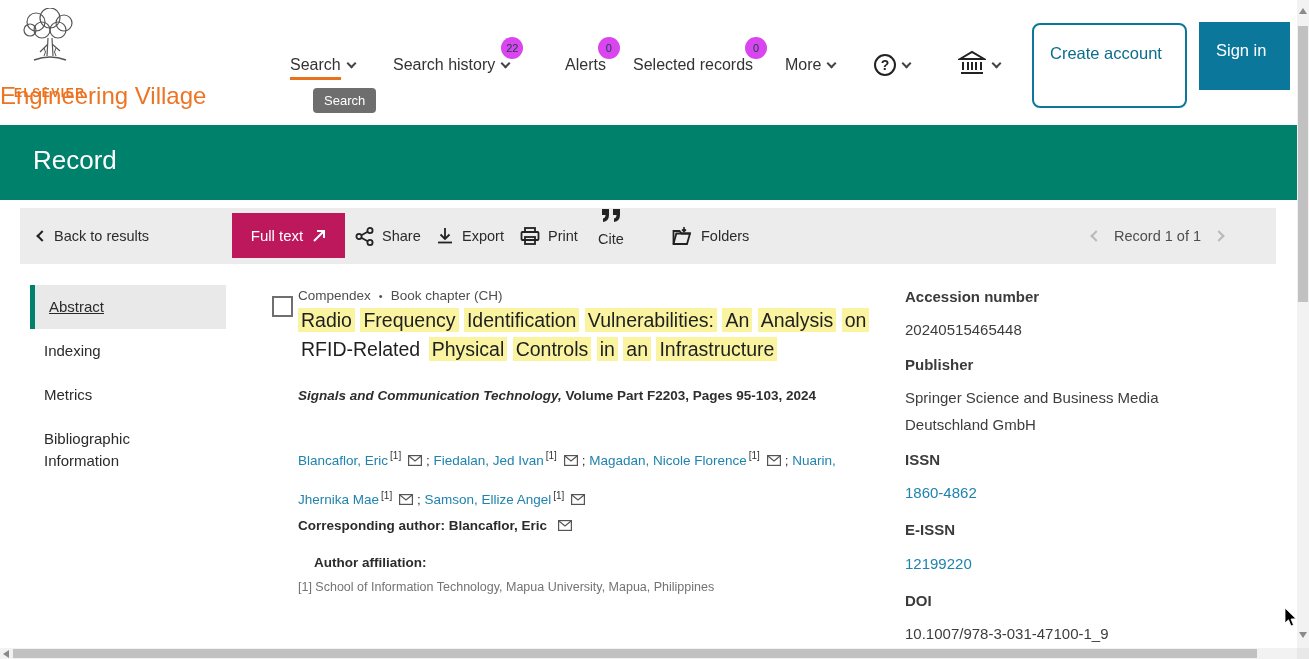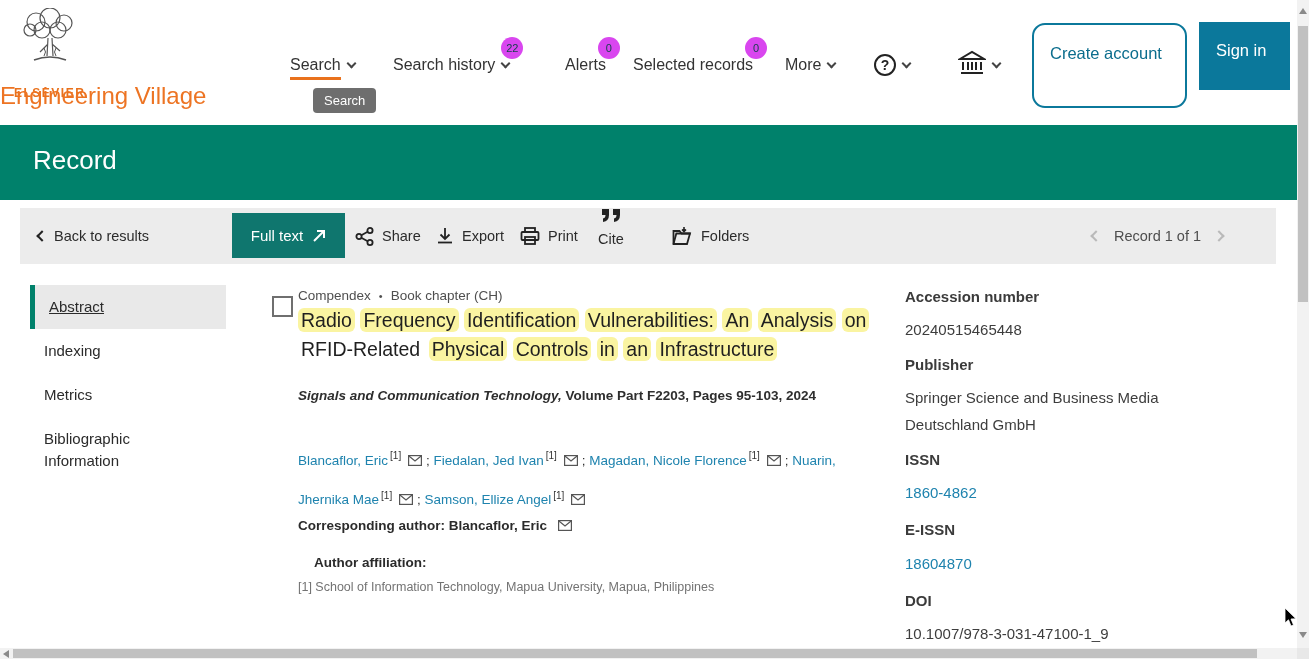--- a/index.html
+++ b/index.html
@@ -28,36 +28,36 @@
   #nav-selected{ left:633px; }
   #nav-more    { left:785px; }
   #help-item { left:874px; top:54px; }
   #help-circle { display:inline-block; width:22px; height:22px; border:2px solid #222;
     border-radius:50%; text-align:center; font-size:14px; font-weight:bold; line-height:19px; color:#222; }
   #bank-item { left:958px; top:50px; }
   #tooltip-search { left:313px; top:88px; background:#6E6E6E; color:#fff; font-size:13px;
     padding:5px 11px; border-radius:4px; }
   #btn-create { left:1032px; top:23px; width:155px; height:85px; background:#fff;
     border:2px solid #0B789B; color:#0b6d8d; font-size:16.5px; padding:12px 0 0 16px;
-    line-height:32px; cursor:pointer; border-radius:13px; }
+    line-height:32px; cursor:pointer; border-radius:8px; }
   #btn-signin { left:1199px; top:22px; width:91px; height:68px; background:#0B789B;
     color:#fff; font-size:16.5px; padding:12px 0 0 17px; line-height:32px; cursor:pointer; }
 
   
   #banner { left:0; top:125px; width:1299px; height:75px; background:#00816B; }
   #banner .t { margin:20px 0 0 33px; color:#fff; font-size:26px; }
 
   
   #toolbar { left:20px; top:208px; width:1256px; height:56px; background:#ECECEC; }
   .tb { position:absolute; top:0; height:56px; display:flex; align-items:center;
     font-size:14.5px; color:#2b2b2b; cursor:pointer; gap:8px; }
   .backchev { display:inline-block; width:8px; height:8px; border-left:2px solid #222;
     border-bottom:2px solid #222; transform:rotate(45deg); }
   #tb-back { left:18px; }
-  #btn-fulltext { left:212px; top:5px; height:45px; width:113px; background:#0f766e;
+  #btn-fulltext { left:212px; top:5px; height:45px; width:113px; background:#be185d;
     color:#fff; font-size:15px; display:flex; align-items:center; justify-content:center;
     gap:9px; cursor:pointer; position:absolute; }
   #tb-share   { left:335px; }
   #tb-export  { left:416px;align-items:center; }
   #tb-print   { left:500px; }
   #tb-cite    { left:578px;flex-direction:column; }
   #tb-folders { left:652px; }
   #record-nav { left:1072px; color:#4d4d4d; gap:14px; }
   .dim-chev { display:inline-block; width:8px; height:8px; border-left:2px solid #b9b9b9;
     border-bottom:2px solid #b9b9b9; }
@@ -69,21 +69,21 @@
   .side-item { font-size:15px; color:#2b2b2b; padding:11px 14px; cursor:pointer; line-height:22px; }
   .side-item.active { background:#E9E9E9; border-left:5px solid #00816B;
     text-decoration:underline; padding-left:14px; }
   #checkbox { left:272px; top:296px; width:21px; height:21px; border:2px solid #6f6f6f;
     background:#fff; cursor:pointer; }
 
   
   #meta-line { left:298px; top:288px; font-size:13.5px; color:#4f4f4f; }
   #meta-line .dot { margin:0 8px; font-size:11px; }
   #record-title { left:298px; top:306px; width:600px; font-size:19.5px; line-height:29px; color:#1f1f1f; }
-  #record-title .hl { background:#FAF4A1; padding:1px 3px;border-radius:6px; }
+  #record-title .hl { background:#FAF4A1; padding:1px 3px; }
   #record-title .nh { padding:1px 3px; }
   #journal-line { left:298px; top:388px; font-size:13.5px; font-weight:bold; color:#2e2e2e; }
   #journal-line .jn { font-style:italic; }
   #author-list { left:298px; top:438px; width:580px; font-size:13.5px; line-height:35px; color:#333; }
   #author-list a { color:#1E83AE; text-decoration:none; cursor:pointer; }
   #author-list sup { font-size:10px; color:#333; margin-left:2px; }
   .env { margin-left:7px; vertical-align:-1px; }
   #corresponding { left:298px; top:518px; font-size:13.5px; font-weight:bold; color:#2b2b2b; }
   #affil-label { left:298px; top:555px; font-size:13.5px; font-weight:bold; color:#2b2b2b;margin-left:16px; }
   #affil-text { left:298px; top:580px; font-size:12.5px; color:#737373; }
@@ -309,21 +309,21 @@
   <div class="abs" id="affil-text">[1] School of Information Technology, Mapua University, Mapua, Philippines</div>
 
   <div class="abs" id="details">
     <div class="det-label" style="top:0;">Accession number</div>
     <div class="det-value" style="top:28px;">20240515465448</div>
     <div class="det-label" style="top:68px;">Publisher</div>
     <div class="det-value" style="top:96px;">Springer Science and Business Media Deutschland GmbH</div>
     <div class="det-label" style="top:163px;">ISSN</div>
     <div class="det-value det-link" style="top:191px;">1860-4862</div>
     <div class="det-label" style="top:233px;">E-ISSN</div>
-    <div class="det-value det-link" style="top:262px;">18604870</div>
+    <div class="det-value det-link" style="top:262px;">12199220</div>
     <div class="det-label" style="top:304px;">DOI</div>
     <div class="det-value" style="top:332px;">10.1007/978-3-031-47100-1_9</div>
   </div>
 
   <div class="abs" id="vscroll">
     <div class="arr-up"></div>
   </div>
   <div class="abs" id="vthumb" style="left:1298px; top:26px; width:10px; height:276px; background:#C1C1C1; position:absolute;"></div>
   <div class="arr-down" style="left:1299px;"></div>
   <div class="abs" id="hscroll">

